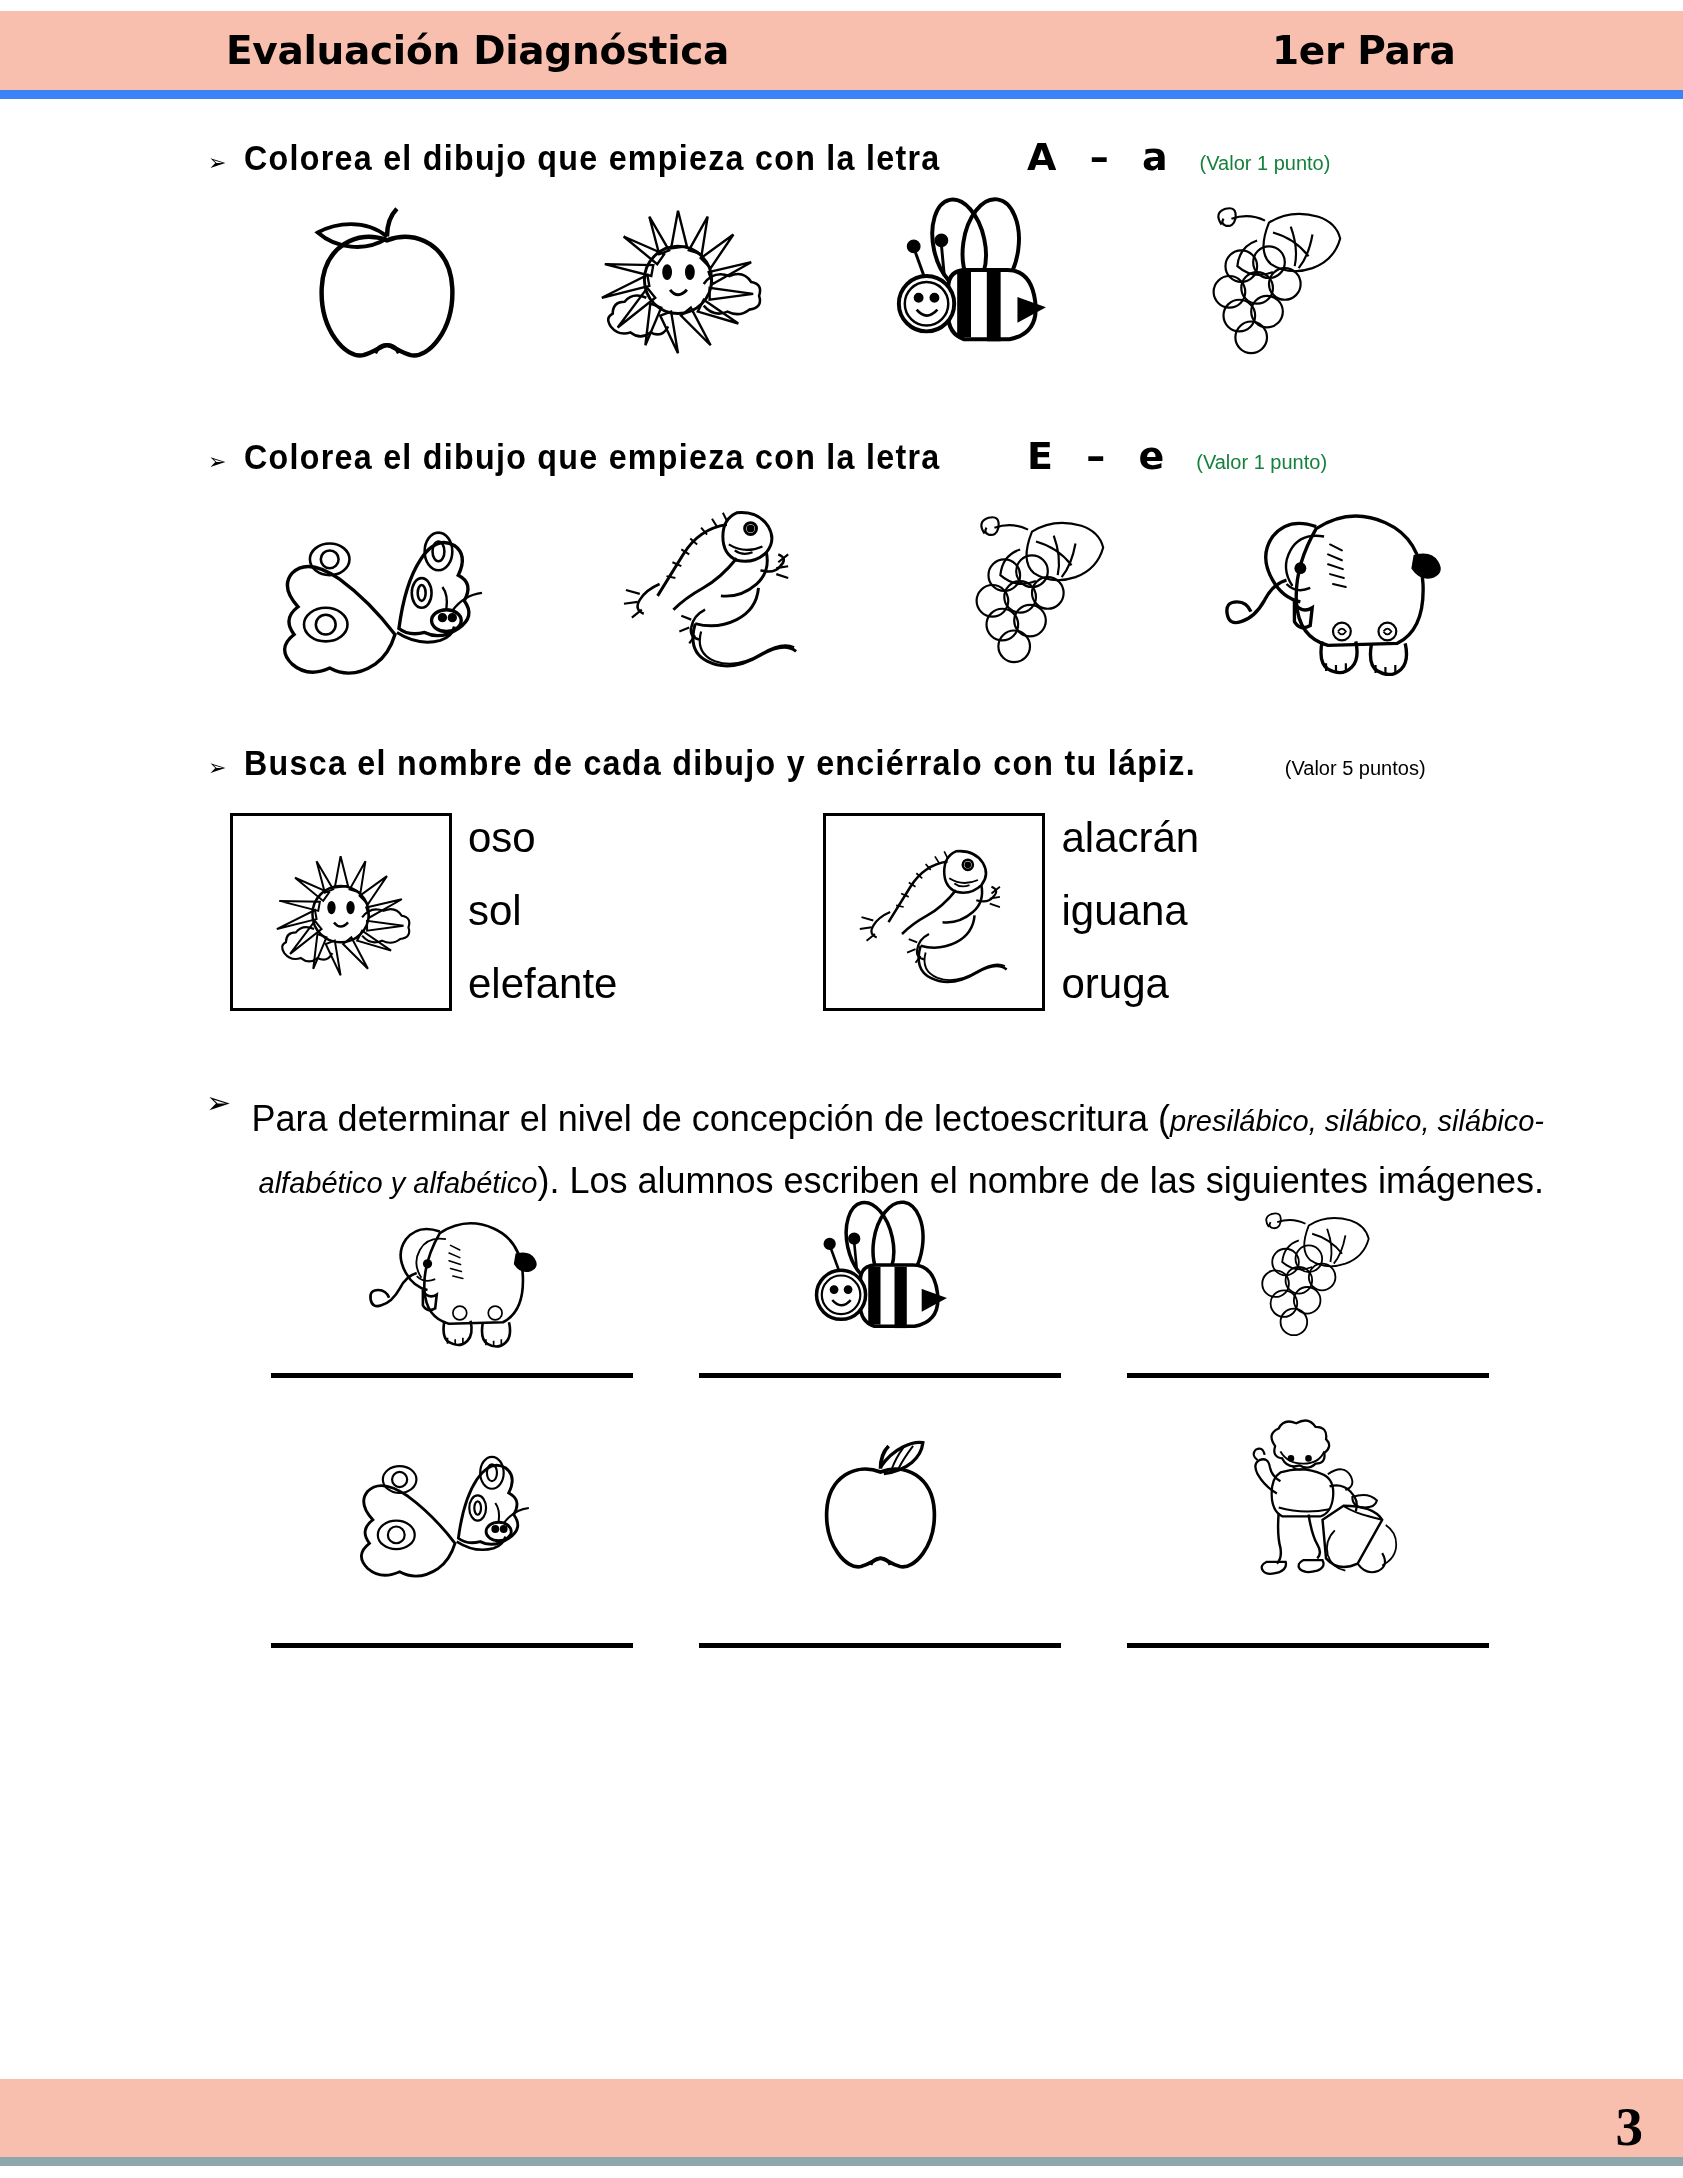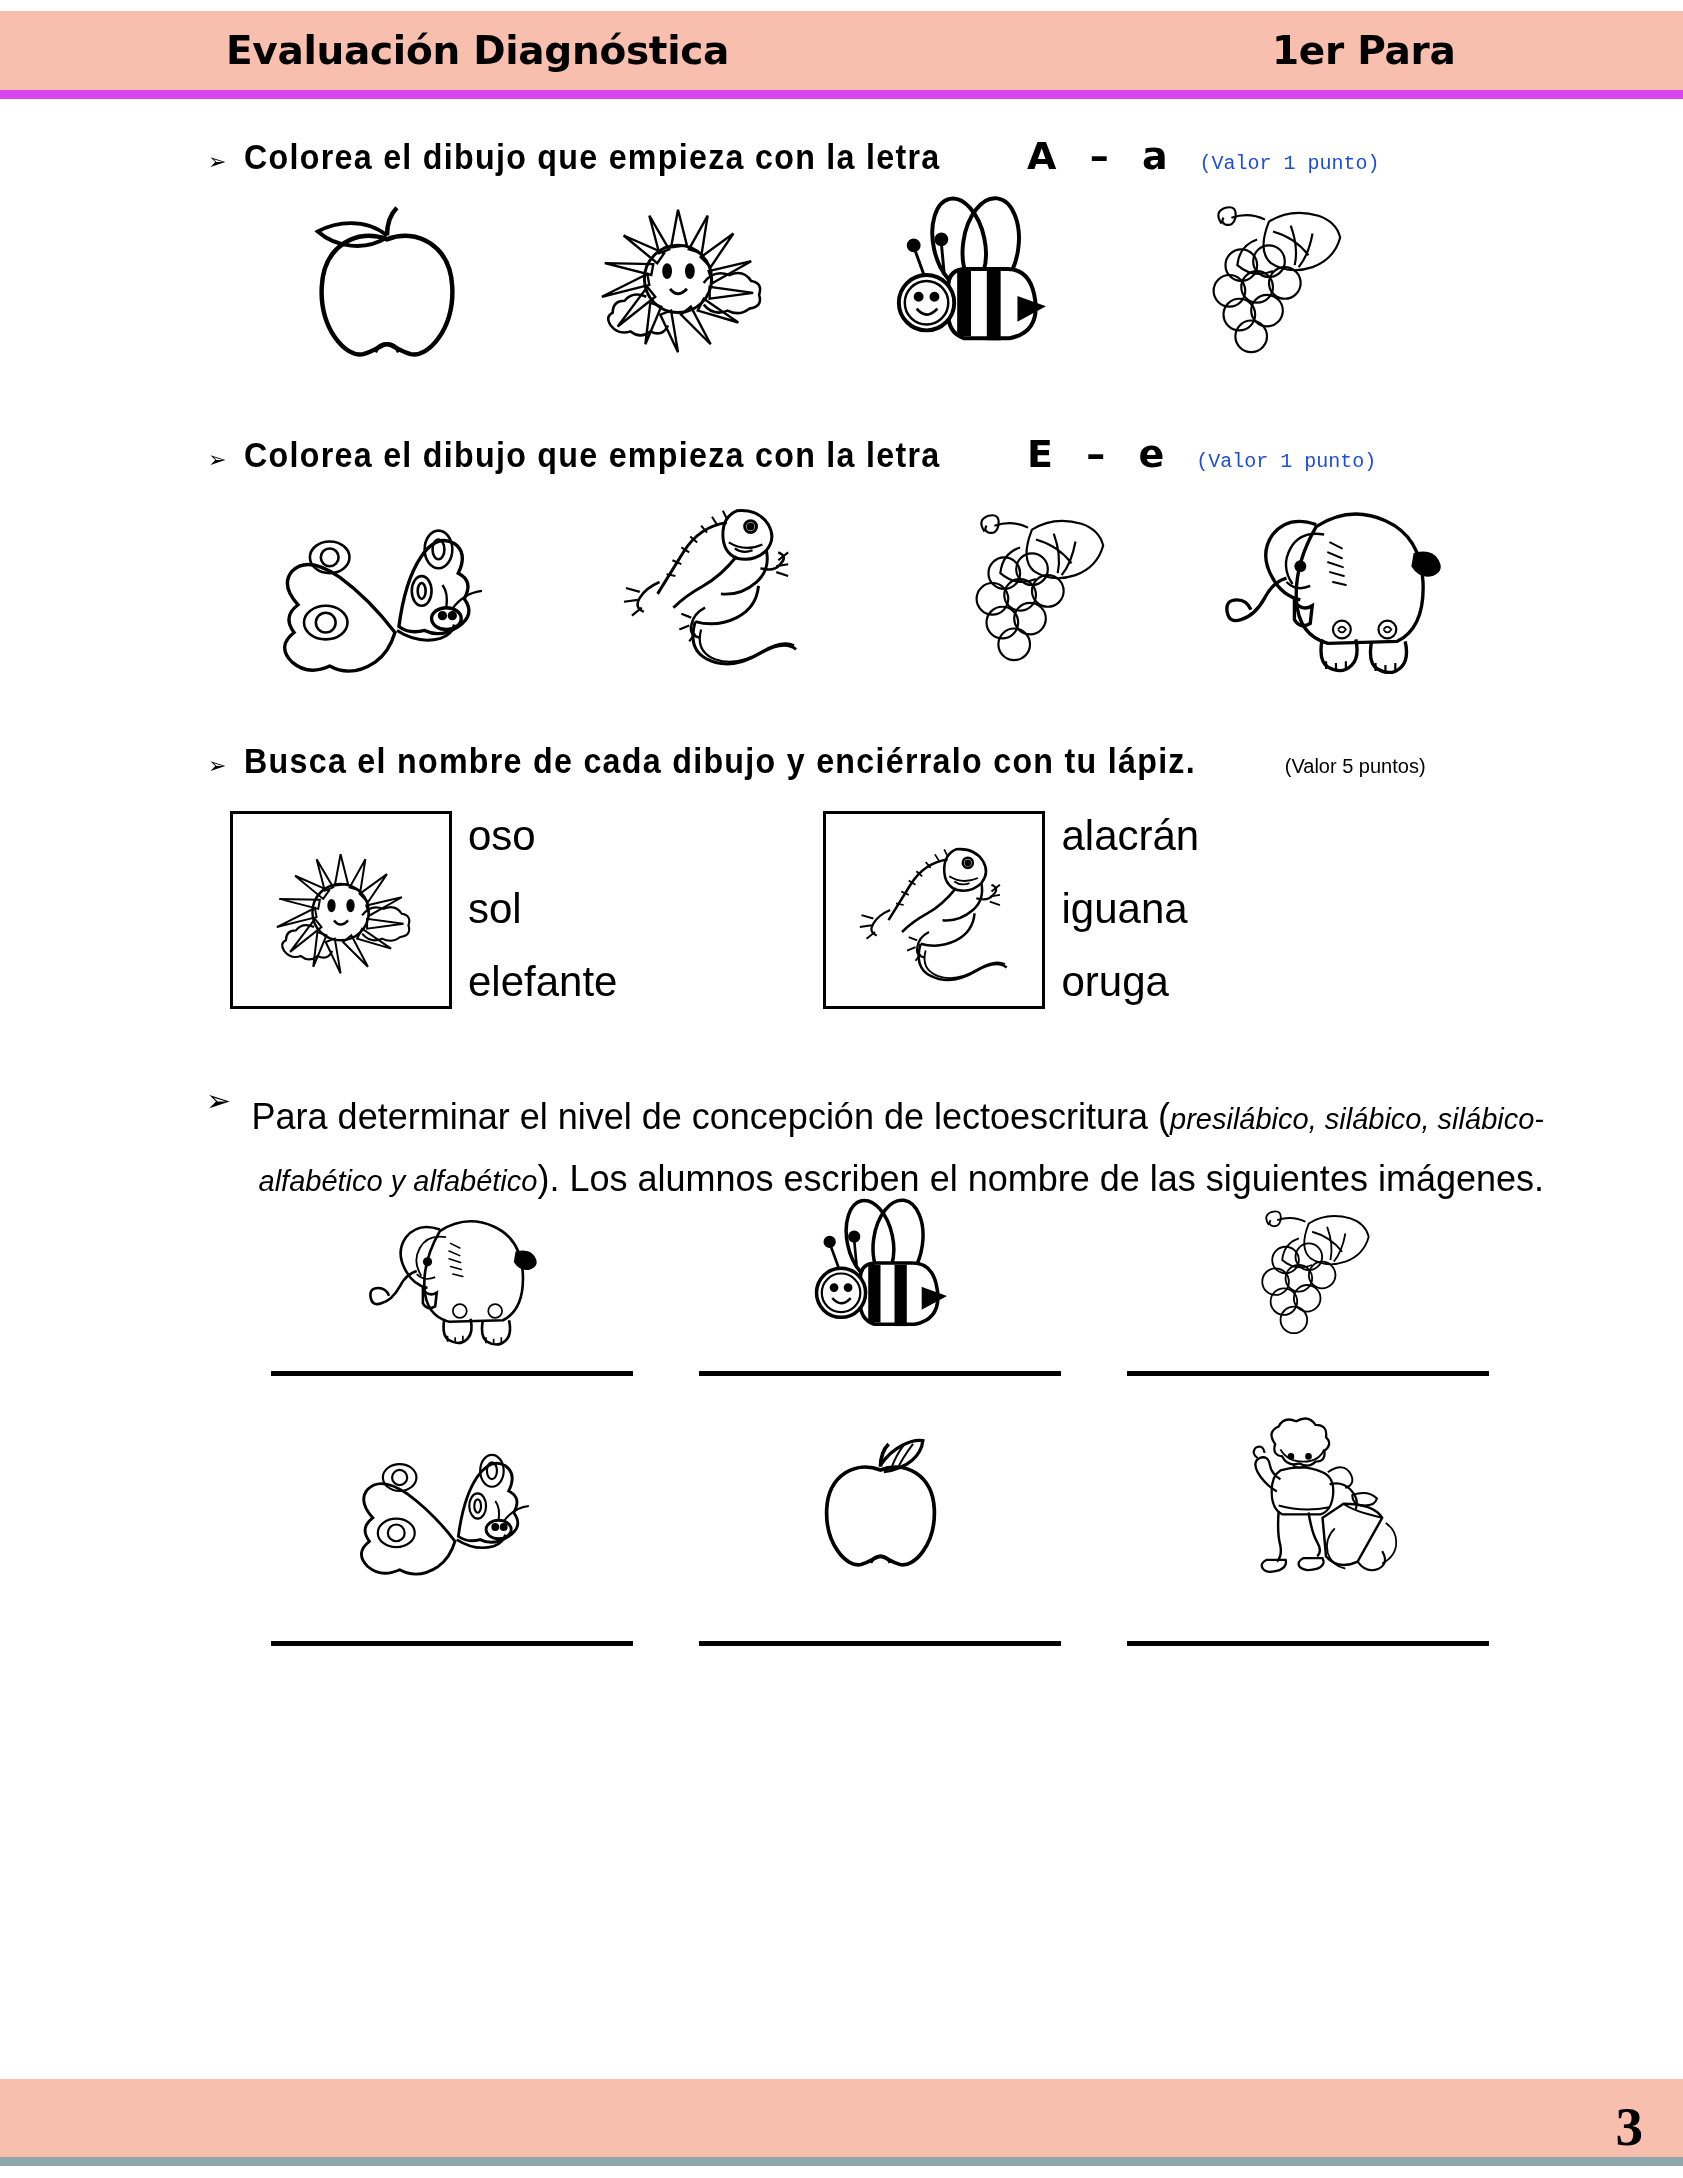--- a/index.html
+++ b/index.html
@@ -21,21 +21,21 @@
   }
 
   
   .header-bar {
     position: absolute;
     left: 0;
     top: 11px;
     width: 1683px;
     height: 88px;
     background: #f9bfae;
-    border-bottom: 9px solid #d946ef;
+    border-bottom: 9px solid #3b82f6;
     display: flex;
     align-items: center;
   }
   .header-title {
     position: absolute;
     left: 226px;
     font-family: "DejaVu Sans", sans-serif;
     font-weight: bold;
     font-size: 39px;
     color: #000000;
@@ -113,23 +113,23 @@
   .instr-letter {
     font-family: "DejaVu Sans", sans-serif;
     font-weight: bold;
     font-size: 38px;
     color: #000000;
     margin-left: 26px;
     letter-spacing: 10px;
     white-space: nowrap;
   }
   .instr-value {
-    font-family: Liberation Mono, monospace;
+    font-family: Liberation Sans, sans-serif;
     font-size: 20px;
-    color: #1d4ed8;
+    color: #15803d;
     margin-left: 22px;
     white-space: nowrap;
     margin-top: 23px;
   }
   .instr-value-inline {
     font-family: "Liberation Sans", sans-serif;
     font-size: 20px;
     color: #000000;
     margin-left: 6px;
     white-space: nowrap;

